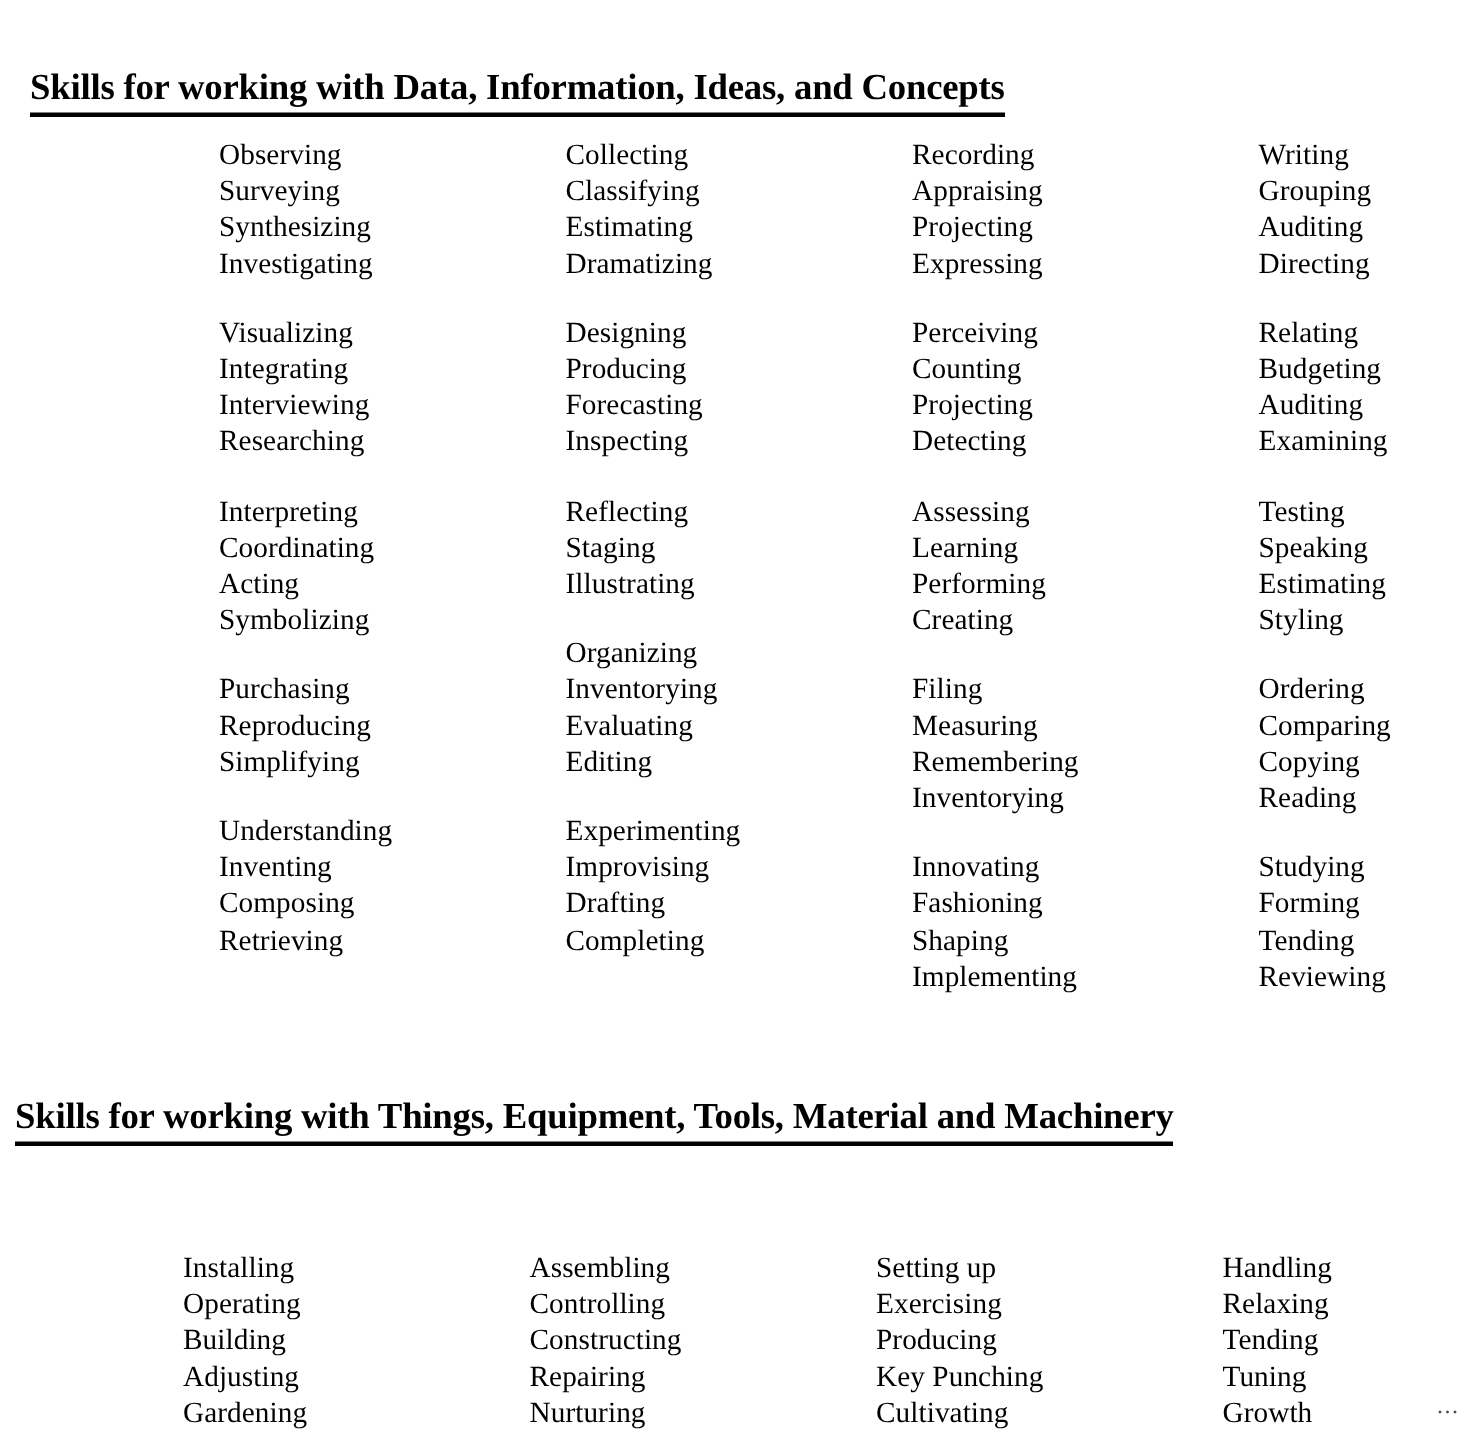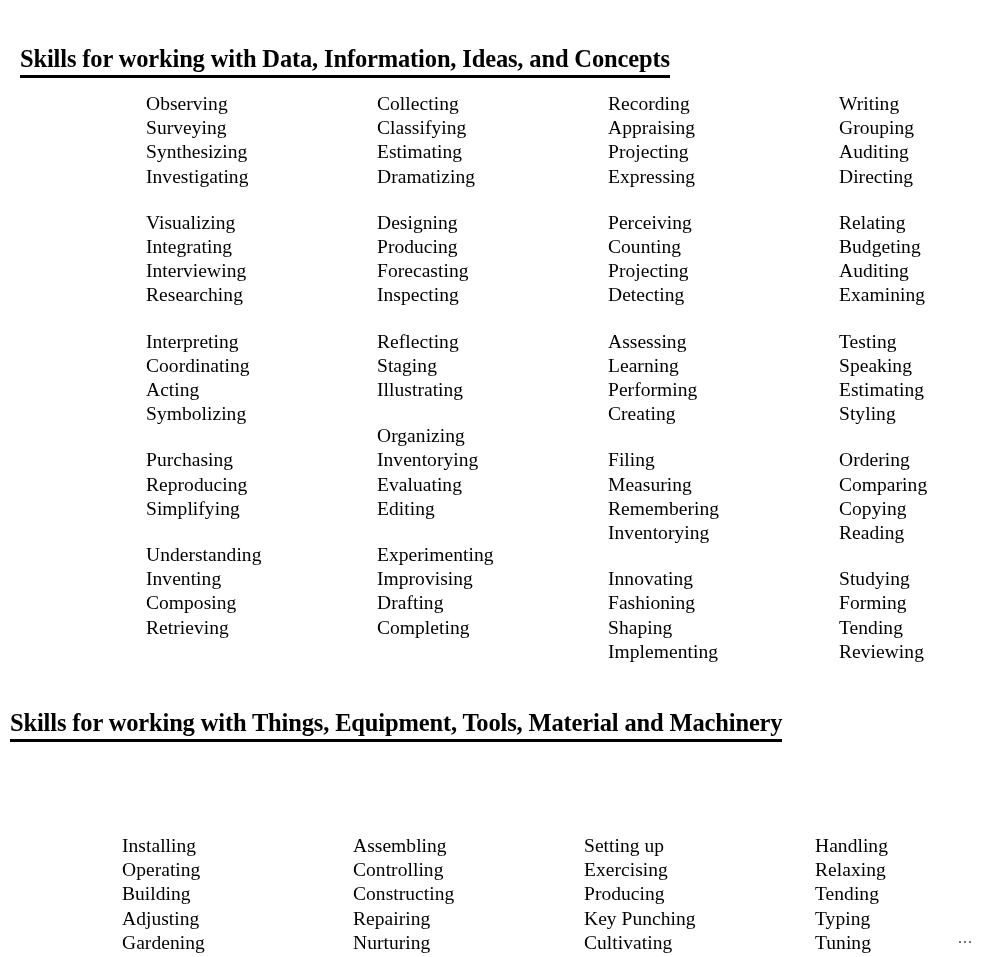--- a/index.html
+++ b/index.html
@@ -38,21 +38,21 @@
     padding-bottom: 2px;
     border-bottom: 3px solid #000000;
     display: inline-block;
   }
   #heading-data {
     left: 20px;
     top: 30px;
   }
   #heading-things {
     left: 10px;
-    top: 694px;
+    top: 716px;
     text-align: right;
   }
 
   
   .skills-grid {
     position: absolute;
     display: grid;
     grid-template-columns: 231px 231px 231px 160px;
   }
   #grid-data {
@@ -263,21 +263,21 @@
           <div class="skill-item">Key Punching</div>
           <div class="skill-item">Cultivating</div>
           <div class="skill-item">Landscaping</div>
         </div>
       </div>
       <div class="skill-column">
         <div class="skill-group">
           <div class="skill-item">Handling</div>
           <div class="skill-item">Relaxing</div>
           <div class="skill-item">Tending</div>
-          <div class="skill-item">Typing</div>
           <div class="skill-item">Tuning</div>
+          <div class="skill-item">Growth</div>
         </div>
       </div>
     </div>
 
   <div class="page-ellipsis">...</div>
 
 </div>
 
 </body></html>

